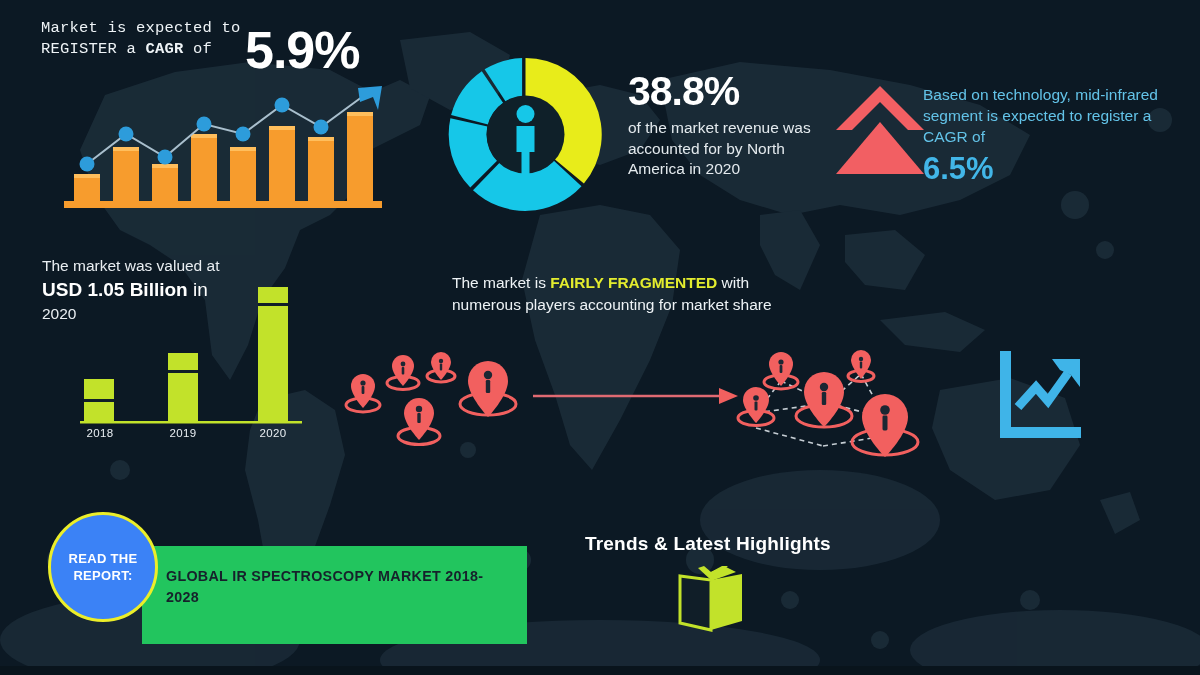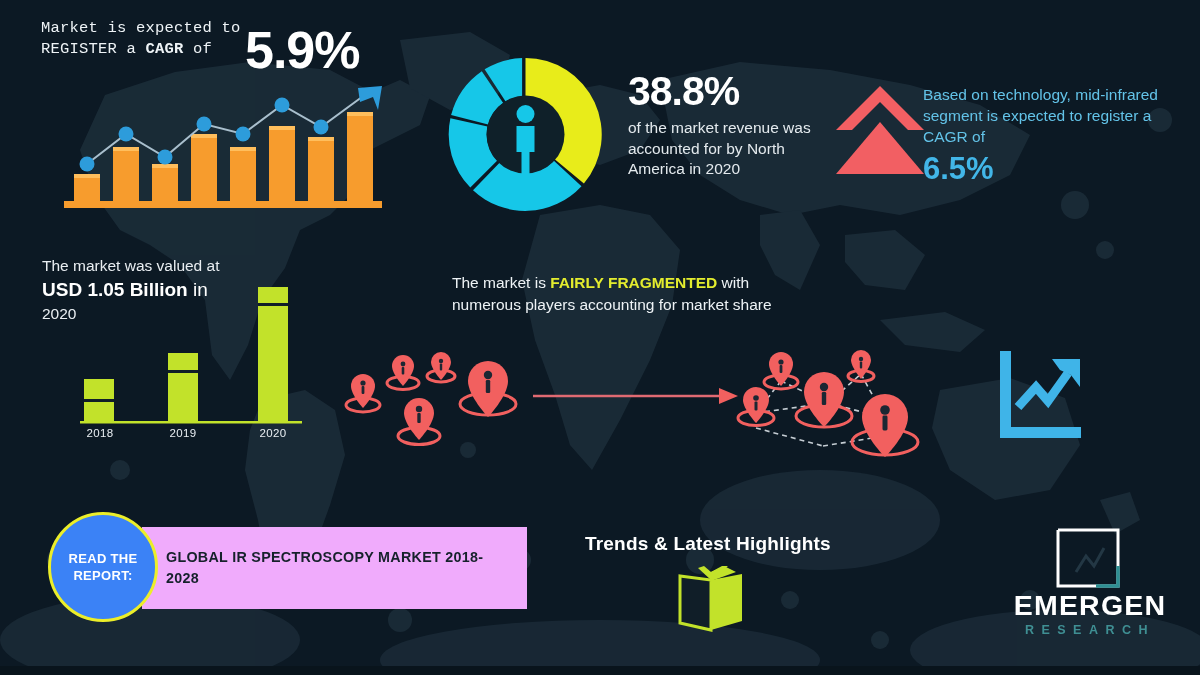--- a/index.html
+++ b/index.html
@@ -67,21 +67,21 @@
 
   
   #pins-left  { left:340px; top:352px; width:185px; height:105px; }
   #pins-right { left:728px; top:348px; width:195px; height:115px; }
   #arrow-mid  { left:533px; top:385px; width:205px; height:22px; }
 
   
   #growth-icon { left:992px; top:345px; width:96px; height:96px; }
 
   
-  #report-banner { left:142px; top:527px; width:385px; height:82px; background:#f0abfc; z-index:3; }
+  #report-banner { left:142px; top:546px; width:385px; height:98px; background:#22c55e; z-index:3; }
   #report-banner span { position:absolute; left:24px; top:20px; right:14px;
       font-size:14.3px; font-weight:bold; color:#16212b; line-height:21px; letter-spacing:.3px;}
   #report-circle { left:48px; top:512px; width:110px; height:110px; border-radius:50%;
       border:3px solid #ecee29; background:#3b82f6; z-index:4;
       display:flex; align-items:center; justify-content:center; }
   #report-circle span { font-size:13px; font-weight:bold; color:#ffffff; text-align:center; line-height:17px; letter-spacing:.3px;}
 
   
   #trends-title { left:585px; top:533px; font-size:19px; font-weight:bold; color:#ffffff; letter-spacing:.2px;}
   #book-icon { left:676px; top:566px; width:70px; height:66px; }
@@ -373,24 +373,14 @@
   <div class="layer" id="book-icon">
     <svg viewBox="0 0 70 66" width="70" height="66">
       <path d="M35 14 L35 64 L4 57 L4 10 Z" fill="#101e28" stroke="#c2e22a" stroke-width="3"></path>
       <path d="M35 14 L66 8 L66 55 L35 64 Z" fill="#c2e22a"></path>
       <path d="M22 2 L35 14 L35 6 L28 0 Z" fill="#c2e22a"></path>
       <path d="M52 0 L35 14 L35 6 L46 0 Z" fill="#c2e22a"></path>
       <path d="M35 6 L48 0 L60 6 L35 15 Z" fill="#c2e22a"></path>
     </svg>
   </div>
 
-  <div class="layer" id="logo">
-    <svg id="logo-square" viewBox="0 0 64 60" width="64" height="60">
-      <path d="M2 2 h60 v36" fill="none" stroke="#ffffff" stroke-width="3"></path>
-      <path d="M2 2 v56 h60 v-20" fill="none" stroke="#ffffff" stroke-width="3"></path>
-      <path d="M62 38 v20 h-22" fill="none" stroke="#2e8f93" stroke-width="3.5"></path>
-      <path d="M20 44 L30 28 L38 38 L48 20" fill="none" stroke="#233744" stroke-width="3"></path>
-    </svg>
-    <div id="logo-name">EMERGEN</div>
-    <div id="logo-sub">RESEARCH</div>
-  </div>
 
 </div>
 
 </body></html>

